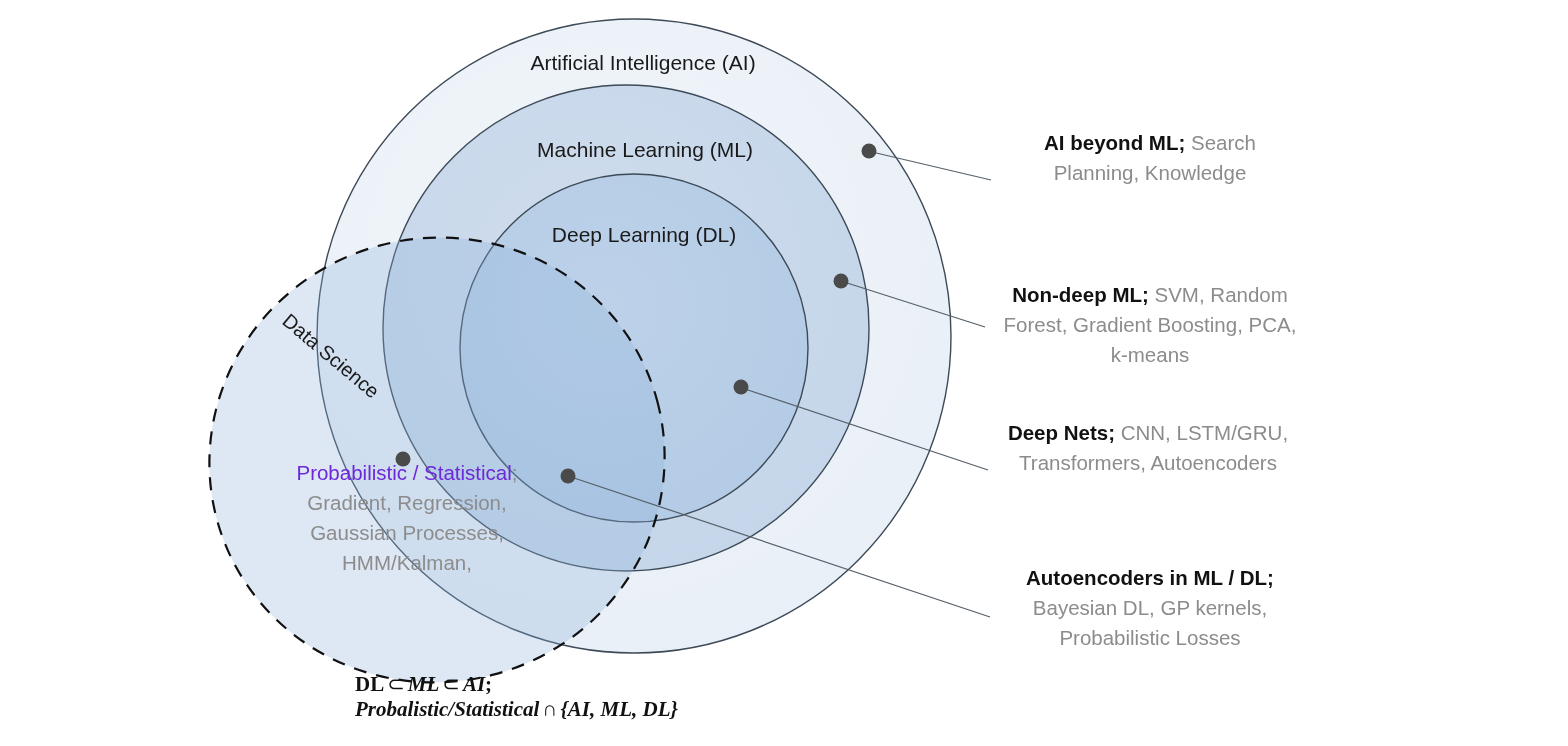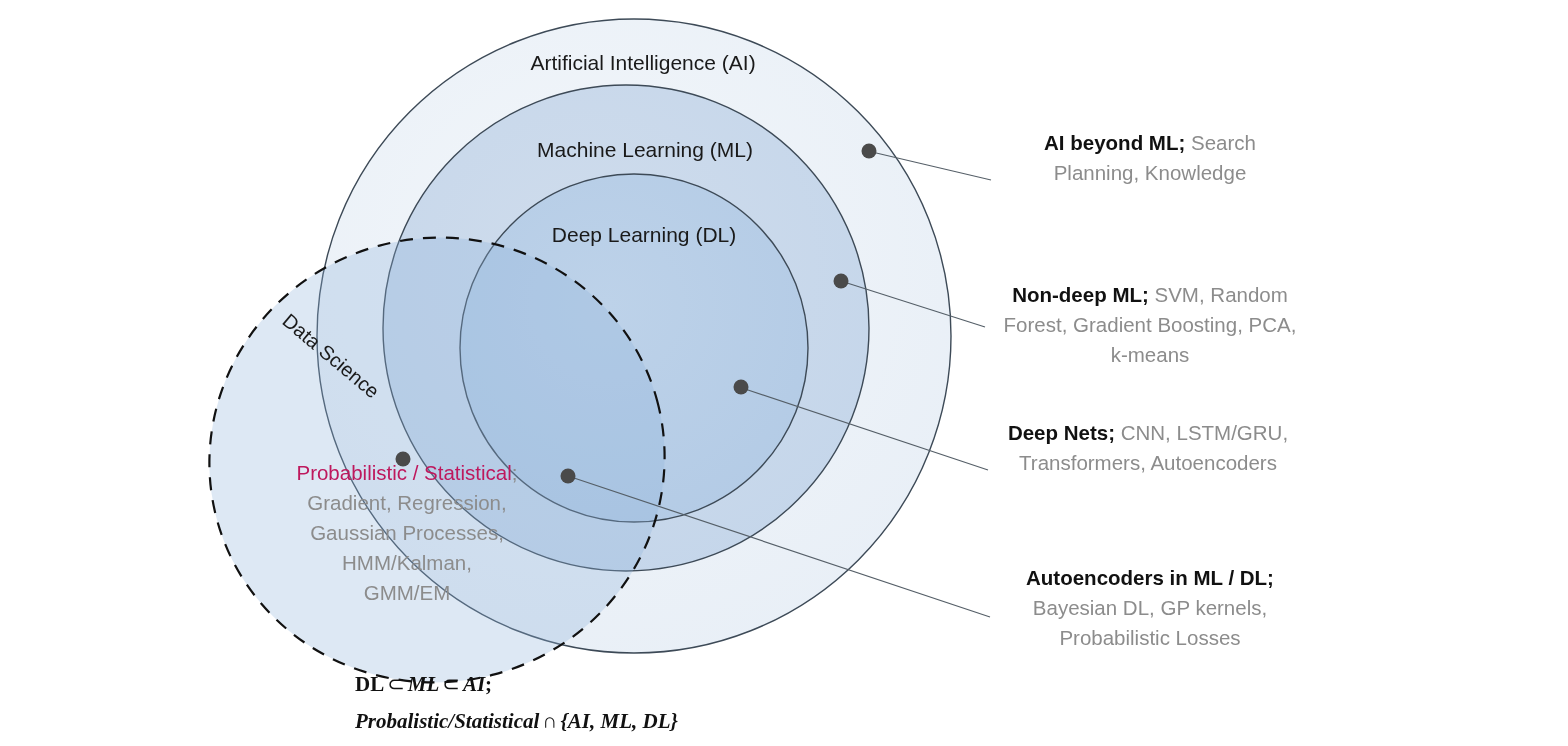--- a/index.html
+++ b/index.html
@@ -50,21 +50,21 @@
   }
   .left-block {
     position: absolute;
     text-align: center;
     font-family: "Liberation Sans", sans-serif;
     font-size: 20.5px;
     line-height: 30px;
     color: #8c8c8c;
   }
   .left-block .hd {
-    color: #be185d;
+    color: #6d28d9;
     font-weight: normal;
   }
   .left-block .semi {
     color: #8c8c8c;
   }
   .formula {
     position: absolute;
     text-align: left;
     font-family: "Liberation Serif", serif;
     color: #111111;
@@ -72,21 +72,21 @@
   .formula .l1 {
     font-size: 21px;
     font-weight: bold;
     display: block;
   }
   .formula .l2 {
     font-size: 21px;
     font-weight: bold;
     font-style: italic;
     display: block;
-    margin-top: 12px;
+    margin-top: 0;
   }
   .formula .up {
     font-style: normal;
   }
   .formula .it {
     font-style: italic;
   }
   .op {
     font-style: normal;
     font-weight: normal;
@@ -156,21 +156,20 @@
     <b>Autoencoders in ML / DL;</b><span> Bayesian DL, GP kernels, Probabilistic Losses</span>
   </div>
 
   <div class="left-block" style="left:257px; top:458px; width:300px;">
     <div>
       <span class="hd">Probabilistic  / Statistical</span><span class="semi">;</span>
     </div>
     <div>Gradient, Regression,</div>
     <div>Gaussian Processes,</div>
     <div>HMM/Kalman,</div>
-    <div>GMM/EM</div>
   </div>
 
   <div class="formula" style="left:355px; top:672px; width:560px;">
     <span class="l1">
       <span class="up">DL</span><span class="op">⊂</span><span class="it">ML</span><span class="op">⊂</span><span class="it">AI</span><span class="up">;</span>
     </span>
     <span class="l2">
       <span>Probalistic/Statistical</span><span class="op">∩</span><span>{AI, ML, DL}</span>
     </span>
   </div>

